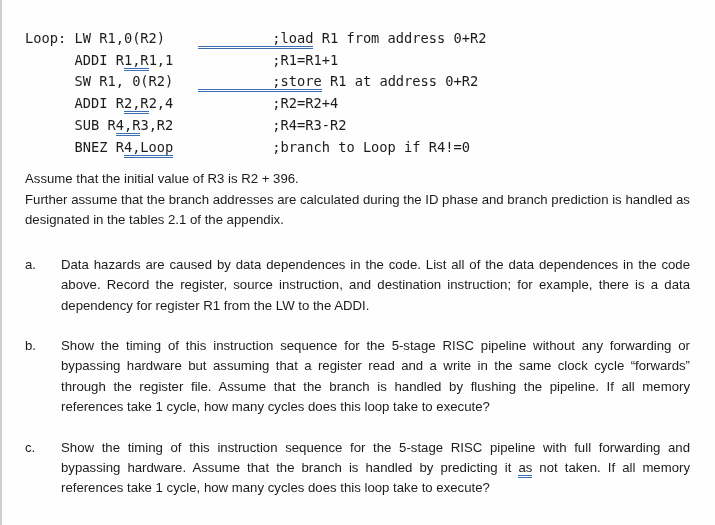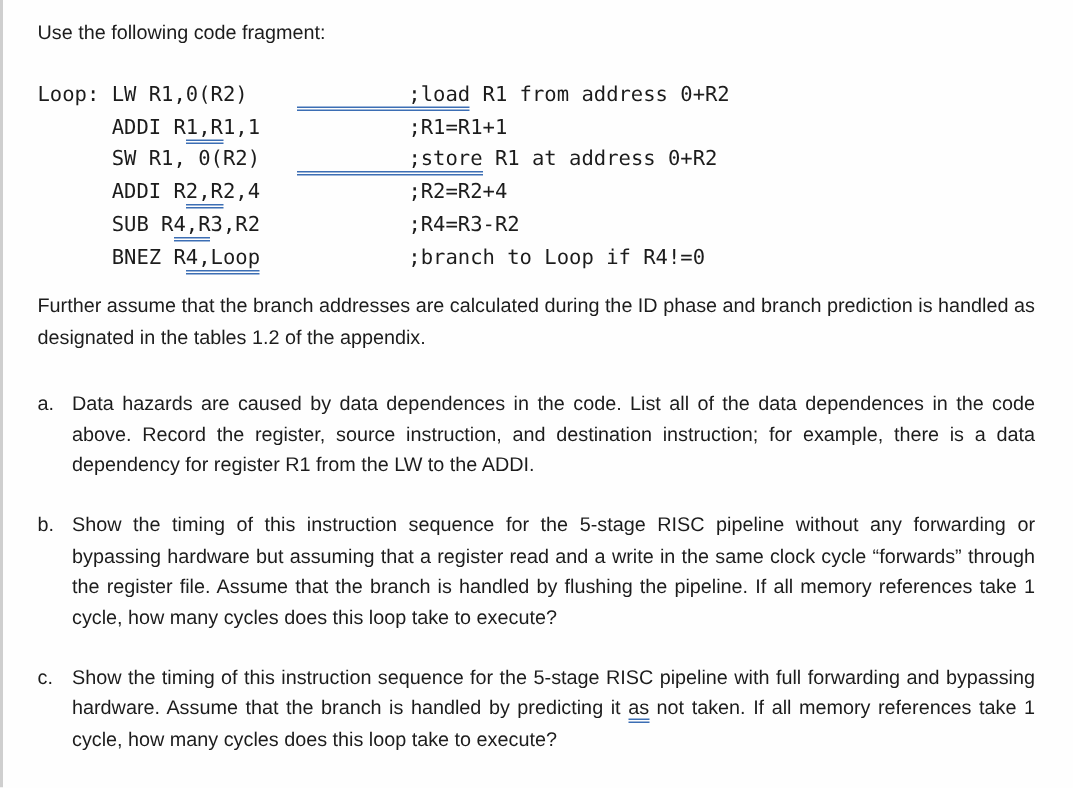--- a/index.html
+++ b/index.html
@@ -50,36 +50,37 @@
     line-height: 20.4px;
     margin-bottom: 20px;
   }
   .q-label {
     flex: 0 0 23px;
     width: 23px;
   }
   .q-text {
     flex: 1;
     text-align: justify;
+    margin-left: 13px;
   }
   .bold { font-weight: normal; }
 </style>
 </head>
 <body>
 
 <div class="left-edge"></div>
 
 <div class="page">
 
-  <p class="intro">Use the following code fragment:</p>
 
   <div class="code"><div class="code-line"><span>Loop: LW R1,0(R2)</span><span>    </span><span class="ul-blue">         </span><span class="ul-blue">;load</span><span> R1 from address 0+R2</span></div><div class="code-line"><span>      ADDI R</span><span class="ul-blue">1,R</span><span>1,1</span><span>            </span><span>;R1=R1+1</span></div><div class="code-line"><span>      SW R1, 0(R2)</span><span>   </span><span class="ul-blue">         </span><span class="ul-blue">;store</span><span> R1 at address 0+R2</span></div><div class="code-line"><span>      ADDI R</span><span class="ul-blue">2,R</span><span>2,4</span><span>            </span><span>;R2=R2+4</span></div><div class="code-line"><span>      SUB R</span><span class="ul-blue">4,R</span><span>3,R2</span><span>            </span><span>;R4=R3-R2</span></div><div class="code-line"><span>      BNEZ R</span><span class="ul-blue">4,Loop</span><span>            </span><span>;branch to Loop if R4!=0</span></div></div>
 
   <div class="assume">
-    <p>Further assume that the branch addresses are calculated during the ID phase and branch prediction is handled as designated in the tables 1.2 of the appendix.</p>
+    <p>Assume that the initial value of R3 is R2 + 396.</p>
+    <p>Further assume that the branch addresses are calculated during the ID phase and branch prediction is handled as designated in the tables 2.1 of the appendix.</p>
   </div>
 
   <div class="q-list">
       <div class="q-item">
         <span class="q-label">a.</span>
         <div class="q-text"><span>Data hazards are caused by data dependences in the code. List all of the data dependences in the code above. Record the register, source instruction, and destination instruction; for example, there is a data dependency for register R1 from the LW to the ADDI.</span></div>
       </div>
       <div class="q-item">
         <span class="q-label">b.</span>
         <div class="q-text"><span>Show the timing of this instruction sequence for the 5-stage RISC pipeline without any forwarding or bypassing hardware but assuming that a register read and a write in the same clock cycle “forwards” through the register file. Assume that the branch is handled by flushing the pipeline. If all memory references take 1 cycle, how many cycles does this loop take to execute?</span></div>

